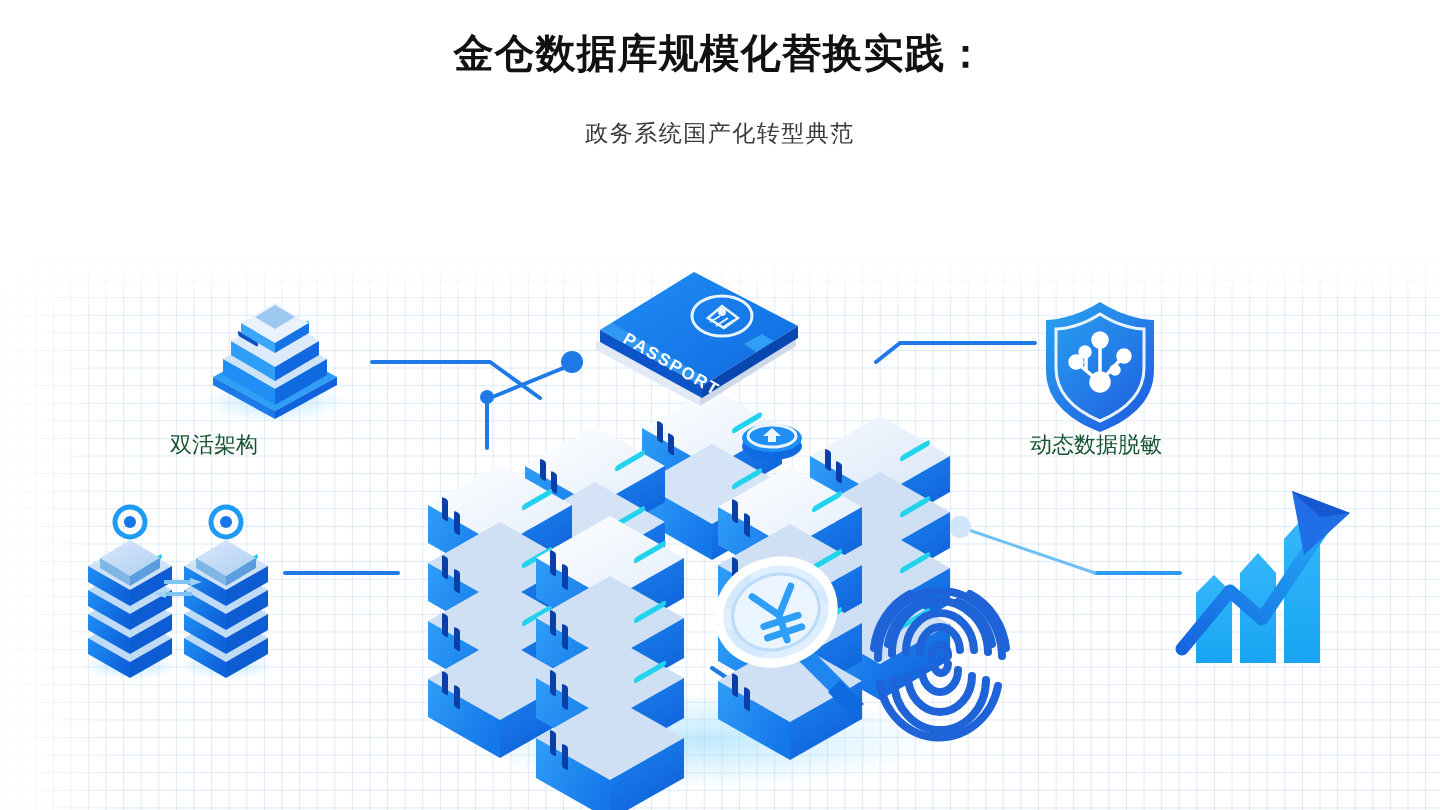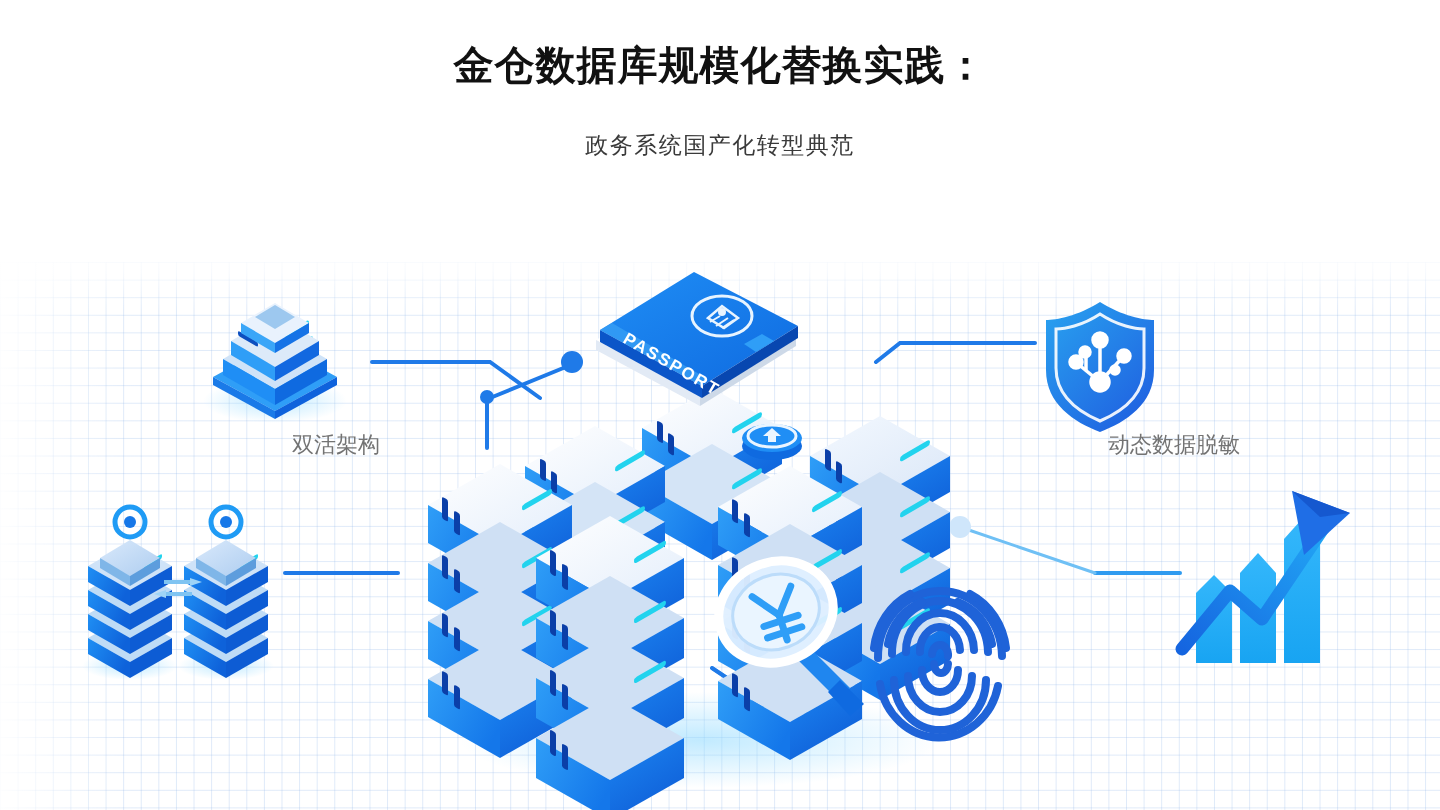--- a/index.html
+++ b/index.html
@@ -61,21 +61,21 @@
   
   .header {
     position: absolute;
     left: 0;
     top: 0;
     width: 1440px;
     text-align: center;
     z-index: 40;
   }
   .title {
-    margin: 16px;
+    margin: 4px;
     padding-top: 22px;
     font-size: 40px;
     line-height: 1.38;
     font-weight: bold;
     color: #111111;
     letter-spacing: 1px;
     font-family: "DejaVu Sans", "Liberation Sans", sans-serif;
   }
   .title .line2 { display: block; }
   .subtitle {
@@ -95,25 +95,25 @@
     width: 1440px;
     height: 810px;
     z-index: 20;
   }
   .illus svg { display: block; }
 
   
   .caption {
     position: absolute;
     font-size: 22px;
-    color: #737373;
+    color: #14532d;
     white-space: nowrap;
     font-family: Liberation Mono, monospace;
     z-index: 45;
-    text-align: right;
+    text-align: left;
   }
   .caption.left  { left: 170px; top: 430px; width: 210px; }
   .caption.right { left: 1030px; top: 422px; width: 210px; margin-top: 8px; }
 </style>
 </head>
 <body>
 
 <div id="slide">
 
   <div class="grid-bg"></div>

